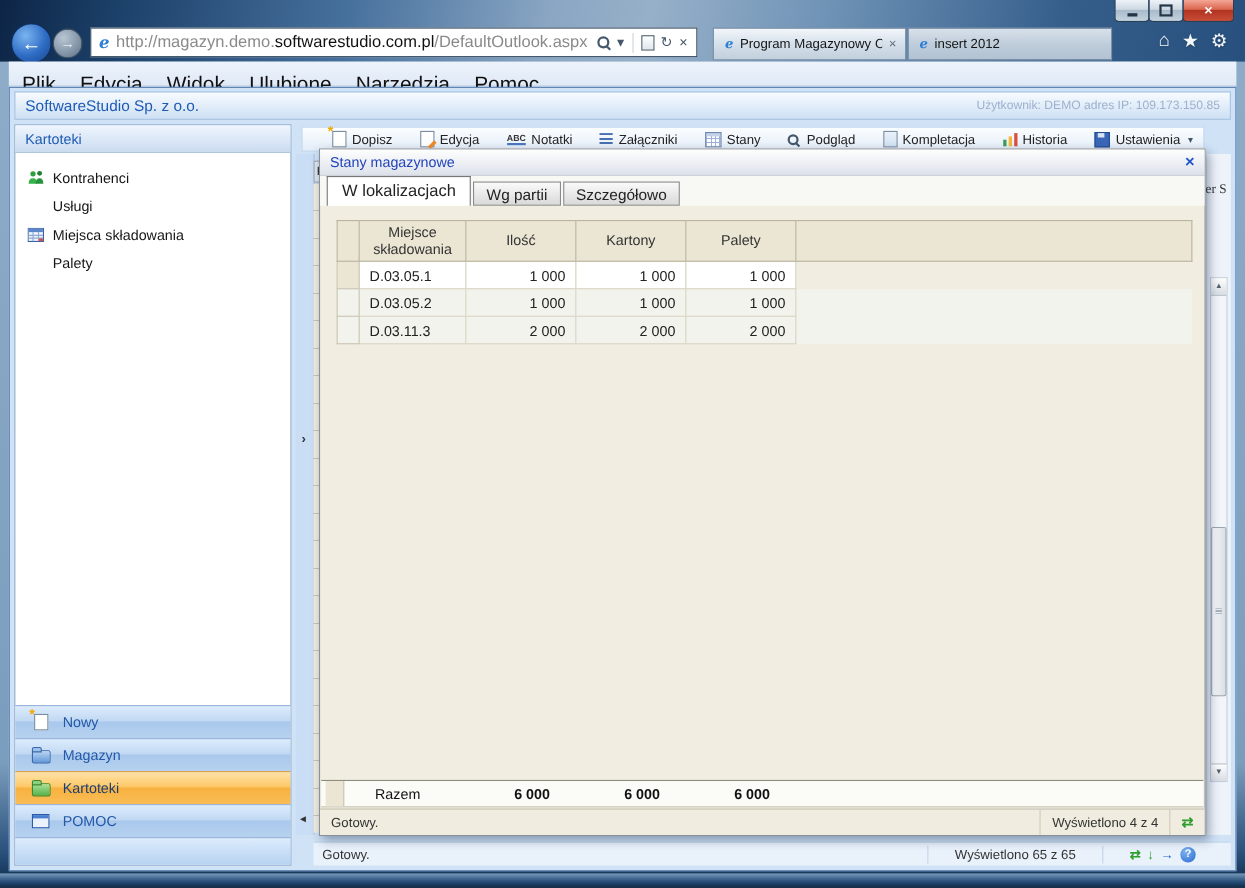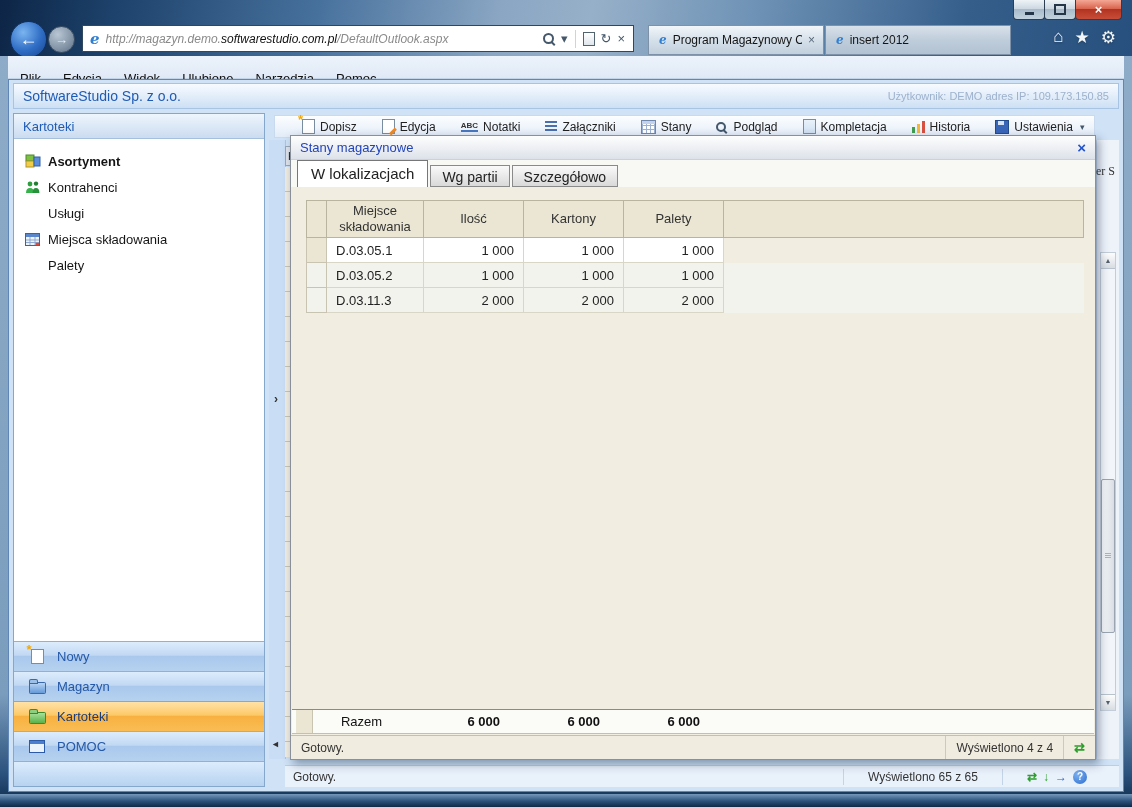--- a/index.html
+++ b/index.html
@@ -19,40 +19,40 @@
   .g-close{font-size:13px;font-weight:bold;color:#fff;line-height:1;}
   .backbtn{position:absolute;left:10px;top:21px;width:35px;height:35px;border-radius:50%;
     background:radial-gradient(circle at 35% 30%,#7ab4f0,#2e6cc4 55%,#17448c);
     border:1px solid #10305e;color:#fff;display:flex;align-items:center;justify-content:center;font-size:18px;font-weight:bold;}
   .fwdbtn{position:absolute;left:48px;top:26px;width:25px;height:25px;border-radius:50%;
     background:radial-gradient(circle at 35% 30%,#b9c6d4,#8294a6 60%,#5d7086);
     border:1px solid #405468;color:#e8edf2;display:flex;align-items:center;justify-content:center;font-size:13px;}
   .urlbox{position:absolute;left:82px;top:25px;width:552px;height:27px;background:#fff;
     border:1px solid #30475e;box-sizing:border-box;display:flex;align-items:center;padding:0 5px;}
   .ie-e{font:italic bold 15px "DejaVu Serif",serif;color:#2f7fd4;margin:0 6px 0 2px;}
-  .url-text{flex:1;font-size:12px;white-space:nowrap;overflow:hidden;font-style:italic;}
+  .url-text{flex:1;font-size:15px;white-space:nowrap;overflow:hidden;}
   .url-pre,.url-path{color:#8a8a8a;}
   .url-dom{color:#111;}
   .uico{color:#44576b;font-size:13px;margin:0 3px;line-height:1;}
   .mag{position:relative;width:7px;height:7px;border:2px solid #44576b;border-radius:50%;display:inline-block;margin:0 4px 0 2px;}
   .mag::after{content:"";position:absolute;width:2px;height:5px;background:#44576b;transform:rotate(-45deg);left:7px;top:6px;}
   .vsep{width:1px;height:18px;background:#ccd4dc;margin:0 4px;}
   .doc-ico{width:10px;height:12px;border:1px solid #51636f;display:inline-block;background:linear-gradient(#fff,#dfe6ec);margin:0 3px;}
   .btab{position:absolute;top:25px;height:30px;box-sizing:border-box;border:1px solid #7d92a8;
     display:flex;align-items:center;padding:0 8px;font-size:12px;color:#151515;}
   .btab.t1{left:648px;width:176px;background:linear-gradient(#f2f6fa,#d5e0ea 50%,#c2d0dd);}
   .btab.t2{left:825px;width:186px;background:linear-gradient(#d8e1ea,#bfcddb 50%,#b2c2d2);}
   .btab .lbl{flex:1;white-space:nowrap;overflow:hidden;}
   .tab-x{color:#5a6a7a;font-size:12px;margin-left:6px;}
   .cmdicons{position:absolute;right:16px;top:27px;display:flex;gap:11px;color:#f4f7fa;font-size:17px;text-shadow:0 1px 2px #23405e;}
   
   .menubar{position:absolute;top:56px;left:8px;right:8px;height:23px;box-sizing:border-box;
     background:linear-gradient(#edf3fb,#dfe9f6);border-bottom:1px solid #c3d3e8;
     display:flex;align-items:center;padding-left:12px;}
-  .menu-item{font-size:13px;color:#101010;margin-right:22px;margin-top:22px;}
+  .menu-item{font-size:19px;color:#101010;margin-right:22px;margin-top:22px;}
   .uf::first-letter{text-decoration:underline;}
   
   .page{position:absolute;left:8px;top:79px;right:8px;bottom:15px;background:#cfe2f6;border:1px solid #5f86b5;box-sizing:border-box;}
   .pheader{position:absolute;left:4px;right:4px;top:3px;height:26px;box-sizing:border-box;
     background:linear-gradient(#f8fbff,#cde0f4);border:1px solid #a9c4e2;
     display:flex;align-items:center;justify-content:space-between;padding:0 9px;}
   .pcompany{font-size:14px;color:#1f5bb5;}
   .puser{font-size:11px;color:#9db1cd;}
   
   .sidebar{position:absolute;left:4px;top:33px;width:252px;bottom:4px;display:flex;flex-direction:column;
@@ -224,30 +224,20 @@
   <div class="page">
 
     <div class="pheader">
       <span class="pcompany">SoftwareStudio Sp. z o.o.</span>
       <span class="puser">Użytkownik: DEMO adres IP: 109.173.150.85</span>
     </div>
 
     <div class="sidebar">
       <div class="sb-head">Kartoteki</div>
       <div class="sb-items">
-        <div class="sb-item b">
-          <span class="ic">
-            <svg width="16" height="14">
-                <rect x="1" y="1" width="8" height="6" fill="#7cc044" stroke="#4f8a28"></rect>
-                <rect x="1" y="7" width="8" height="6" fill="#f2cd49" stroke="#b3952c"></rect>
-                <rect x="9" y="3" width="6" height="9" fill="#5b8dd9" stroke="#33609f"></rect>
-              </svg>
-          </span>
-          <span>Asortyment</span>
-        </div>
         <div class="sb-item">
           <span class="ic">
             <svg width="16" height="14">
                 <circle cx="5" cy="4" r="2.4" fill="#2f9e3f"></circle>
                 <path d="M1 13 q0-5 4-5 q4 0 4 5z" fill="#35b24a"></path>
                 <circle cx="11" cy="3.6" r="2.2" fill="#1f7e30"></circle>
                 <path d="M7.6 13 q0-5 3.4-5 q3.4 0 3.4 5z" fill="#27923c"></path>
               </svg>
           </span>
           <span>Kontrahenci</span>

